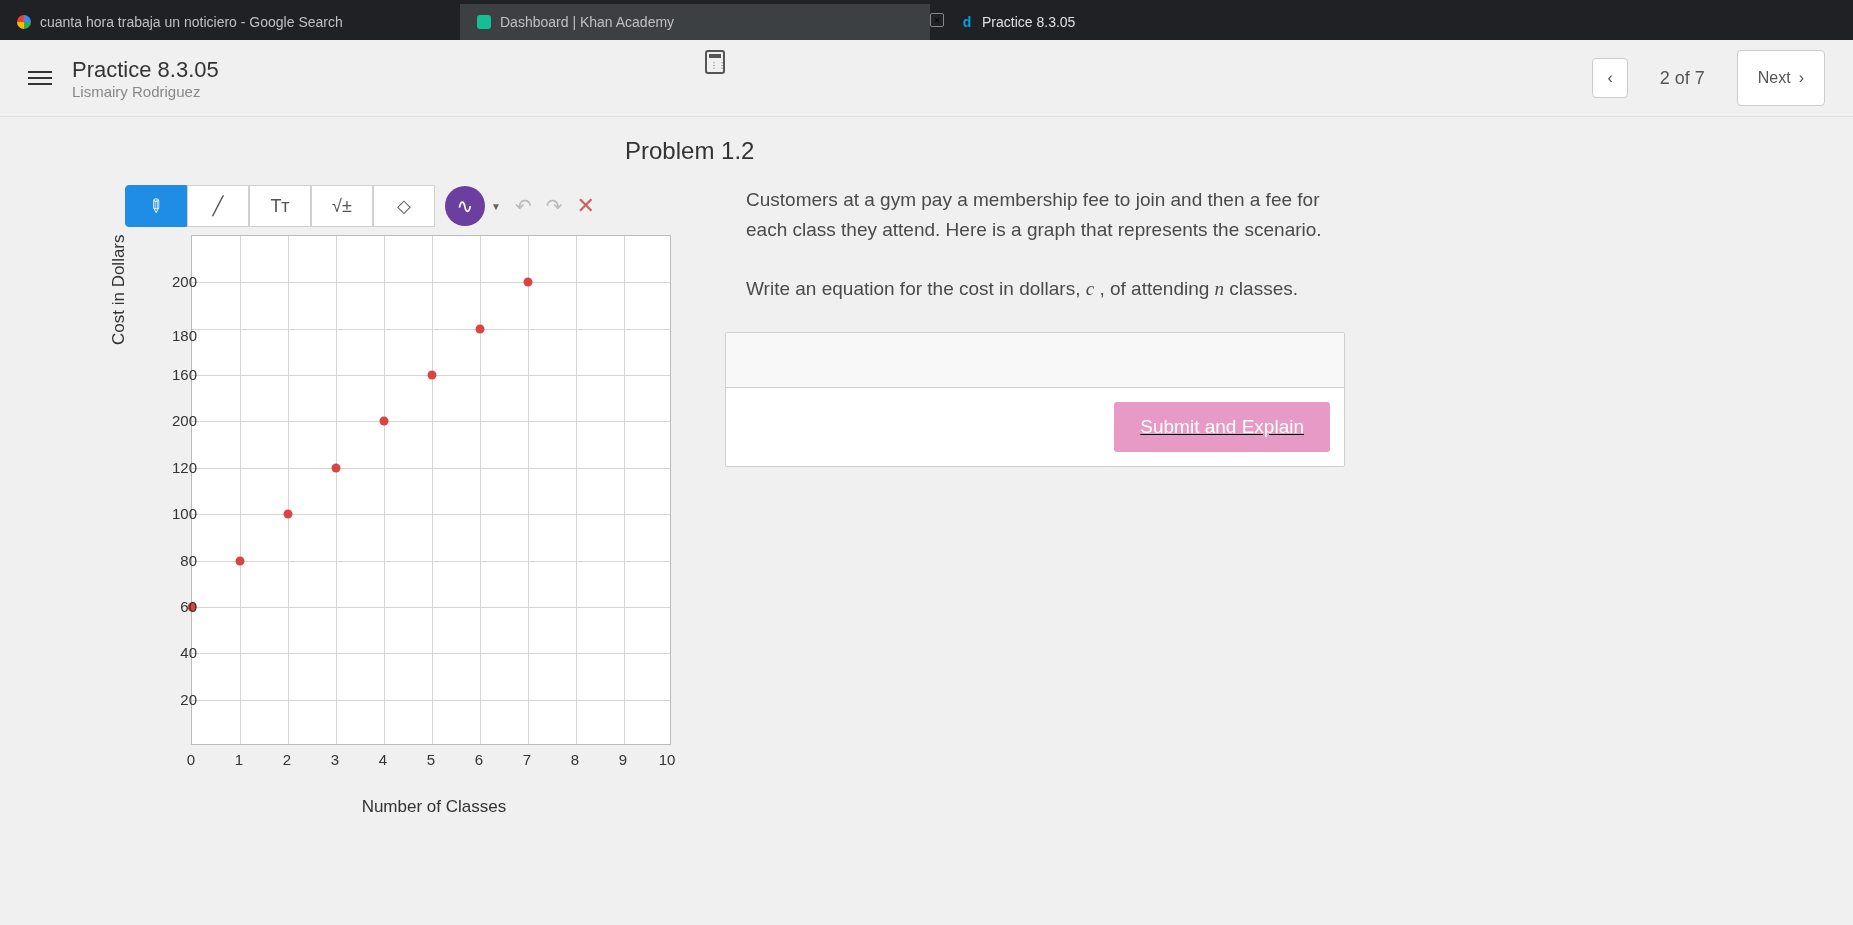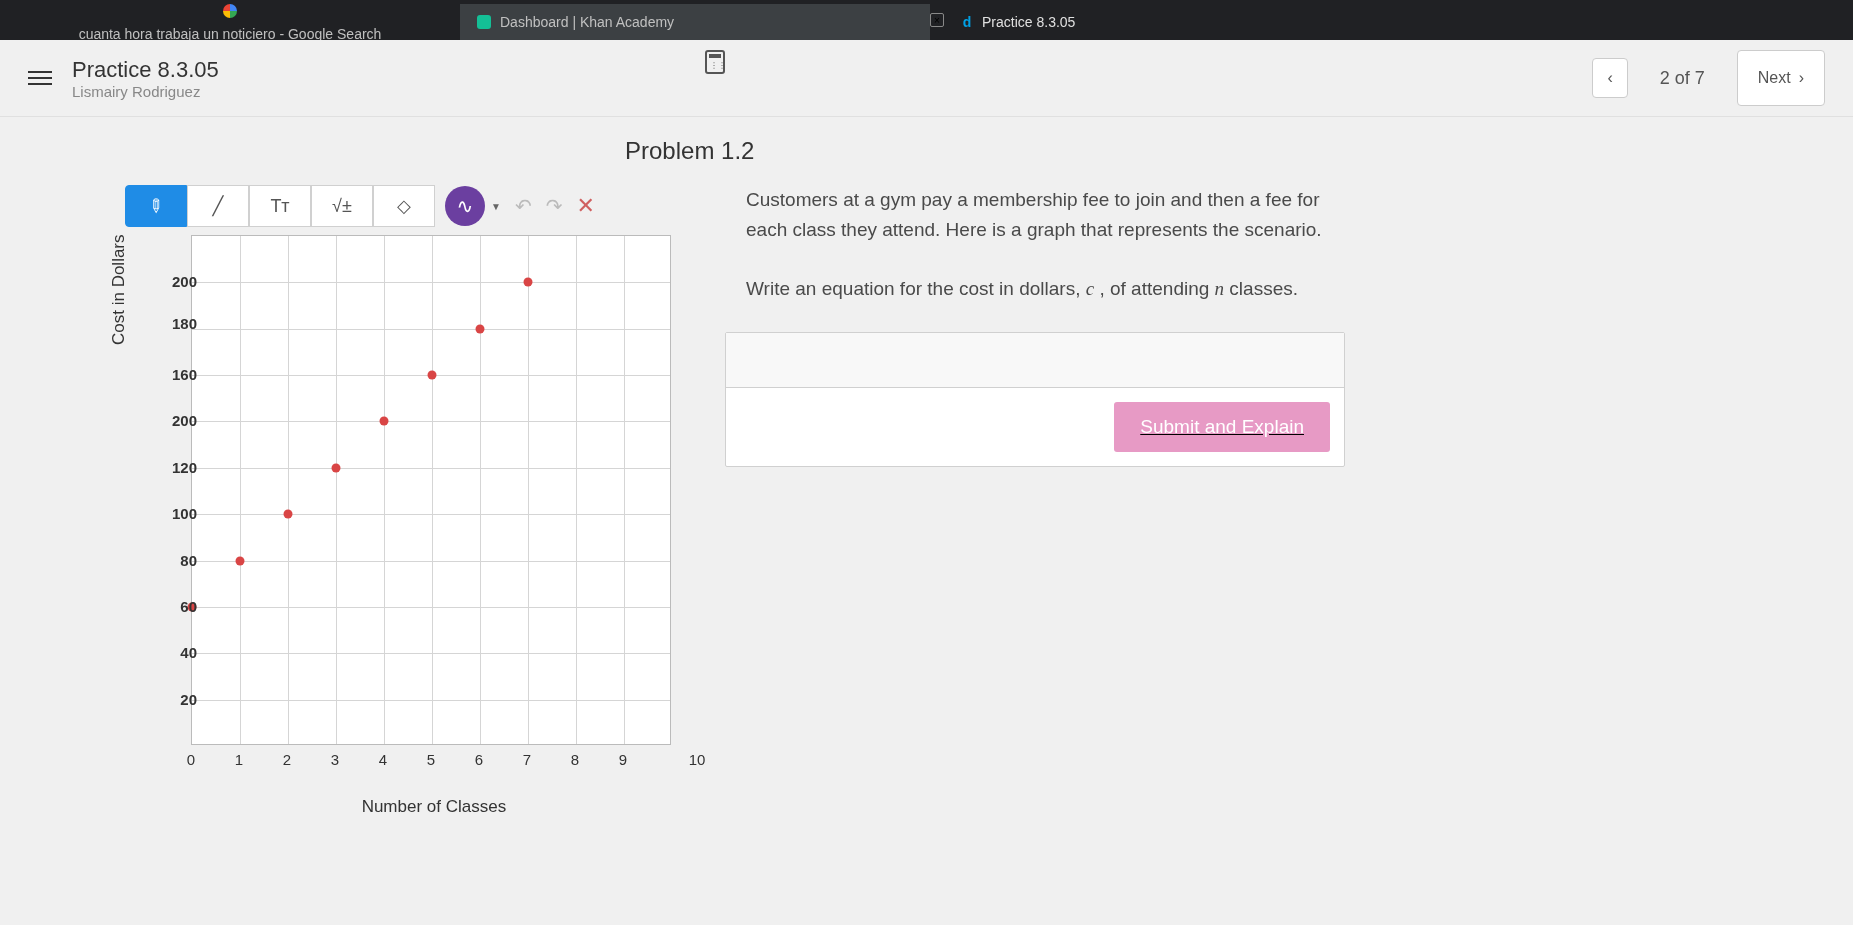--- a/index.html
+++ b/index.html
@@ -2,21 +2,21 @@
 <html><head>
   <meta charset="utf-8">
   <style>
     * { margin: 0; padding: 0; box-sizing: border-box; }
     body { font-family: -apple-system, BlinkMacSystemFont, 'Segoe UI', Arial, sans-serif; background: #000; overflow: hidden; width: 1853px; height: 925px; }
     
     .browser-tabs { display: flex; background: #202124; height: 40px; align-items: center; }
     .tab { display: flex; align-items: center; padding: 0 16px; height: 36px; margin-top: 4px; color: #c0c0c0; font-size: 14px; gap: 8px; }
     .tab-icon { width: 16px; height: 16px; display: flex; align-items: center; justify-content: center; }
     .tab-close { width: 14px; height: 14px; display: flex; align-items: center; justify-content: center; border: 1px solid #888; border-radius: 2px; font-size: 10px; }
-    .tab-1 { width: 460px; flex-direction: column; }
+    .tab-1 { width: 460px; }
     .tab-2 { width: 470px; background: #3c4043; }
     .tab-3 { flex: 1; color: #e0e0e0; font-weight: 500; }
     .google-icon { background: conic-gradient(#4285f4 0deg 90deg, #34a853 90deg 180deg, #fbbc05 180deg 270deg, #ea4335 270deg 360deg); border-radius: 50%; width: 14px; height: 14px; }
     .khan-icon { width: 14px; height: 14px; background: #14bf96; border-radius: 3px; }
     .d-icon { width: 14px; height: 14px; color: #00a0e4; font-weight: bold; }
     
     .app-content { background: #f0f0f0; height: 885px; position: relative; }
     
     .header-bar { display: flex; align-items: center; padding: 10px 28px; background: #f0f0f0; border-bottom: 1px solid #e0e0e0; }
     .menu-btn { width: 24px; height: 24px; display: flex; flex-direction: column; justify-content: center; gap: 4px; margin-right: 20px; }
@@ -45,21 +45,21 @@
     .dropdown-arrow { margin-left: 6px; font-size: 10px; color: #666; }
     .undo-redo { display: flex; gap: 14px; margin-left: 14px; }
     .undo-btn, .redo-btn { color: #bbb; font-size: 20px; cursor: pointer; }
     .clear-btn { margin-left: 14px; color: #d06060; font-size: 22px; cursor: pointer; }
     
     .chart-wrap { position: relative; width: 560px; height: 560px; }
     .y-axis-label { position: absolute; left: -6px; top: 100px; transform: rotate(-90deg); transform-origin: left center; font-size: 17px; color: #333; white-space: nowrap; }
     .chart-area { position: absolute; left: 66px; top: 0; width: 480px; height: 510px; border: 1px solid #bbb; background: #fff; }
     .grid-line-v { position: absolute; top: 0; bottom: 0; width: 1px; background: #d5d5d5; }
     .grid-line-h { position: absolute; left: 0; right: 0; height: 1px; background: #d5d5d5; }
-    .y-tick { position: absolute; right: 488px; font-size: 15px; color: #333; transform: translateY(-50%); text-align: right; width: 40px; font-weight: bold; }
+    .y-tick { position: absolute; right: 488px; font-size: 15px; color: #333; transform: translateY(-50%); text-align: right; width: 40px; }
     .x-tick { position: absolute; top: 516px; font-size: 15px; color: #333; transform: translateX(-50%); }
     .x-axis-label { position: absolute; bottom: -22px; left: 50%; transform: translateX(-30%); font-size: 17px; color: #333; }
     .data-point { position: absolute; width: 9px; height: 9px; background: #d94545; border-radius: 50%; transform: translate(-50%, -50%); }
     
     .right-panel { flex: 1; max-width: 620px; }
     .problem-text { font-size: 19px; color: #4a4a4a; line-height: 1.6; margin-bottom: 28px; margin-left: 21px; }
     .problem-text .math-var { font-style: italic; font-family: 'Times New Roman', serif; }
     .answer-box { border: 1px solid #d0d0d0; background: #fff; border-radius: 2px; }
     .answer-input { width: 100%; border: none; border-bottom: 1px solid #d0d0d0; padding: 18px; font-size: 16px; background: #f8f8f8; outline: none; }
     .submit-row { display: flex; justify-content: flex-end; padding: 14px; text-decoration: underline; }
@@ -178,30 +178,30 @@
       <div class="x-tick" style="left: 66px;">0</div>
           <div class="x-tick" style="left: 114px;">1</div>
           <div class="x-tick" style="left: 162px;">2</div>
           <div class="x-tick" style="left: 210px;">3</div>
           <div class="x-tick" style="left: 258px;">4</div>
           <div class="x-tick" style="left: 306px;">5</div>
           <div class="x-tick" style="left: 354px;">6</div>
           <div class="x-tick" style="left: 402px;">7</div>
           <div class="x-tick" style="left: 450px;">8</div>
           <div class="x-tick" style="left: 498px;">9</div>
-          <div class="x-tick" style="left: 572px;">10</div>
+          <div class="x-tick" style="left: 542px;">10</div>
           <div class="y-tick" style="top: 463.636px;">20</div>
           <div class="y-tick" style="top: 417.273px;">40</div>
           <div class="y-tick" style="top: 371px;">60</div>
           <div class="y-tick" style="top: 324.545px;">80</div>
           <div class="y-tick" style="top: 278.182px;">100</div>
           <div class="y-tick" style="top: 231.818px;">120</div>
           <div class="y-tick" style="top: 185.455px;">200</div>
           <div class="y-tick" style="top: 139.091px;">160</div>
-          <div class="y-tick" style="top: 88px;">180</div>
+          <div class="y-tick" style="top: 100px;">180</div>
           <div class="y-tick" style="top: 46.3636px;">200</div>
         </div>
     </div>
 
     <div class="right-panel">
       <p class="problem-text">Customers at a gym pay a membership fee to join and then a fee for each class they attend. Here is a graph that represents the scenario.</p>
       <p class="problem-text">
         <span>Write an equation for the cost in dollars, </span><span class="math-var">c</span><span> , of attending </span><span class="math-var">n</span><span> classes.</span>
       </p>
       <div class="answer-box">

